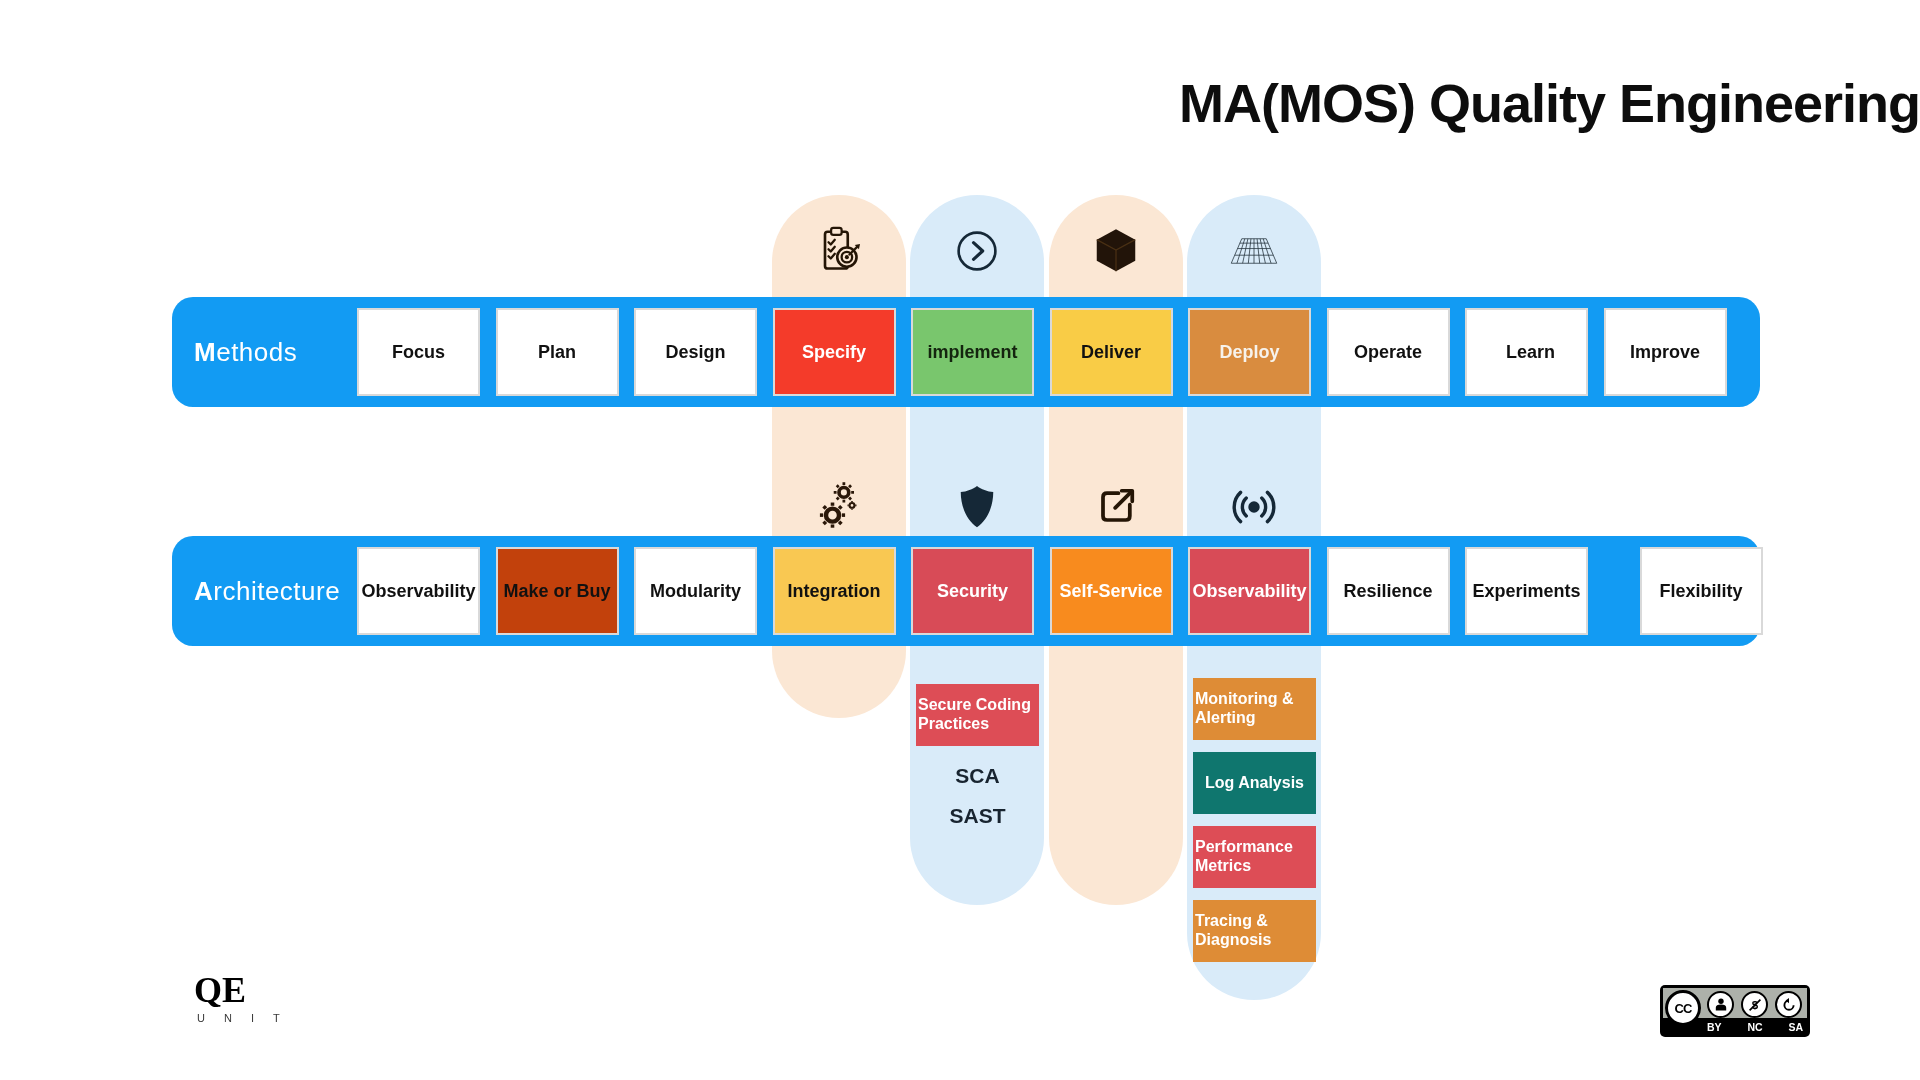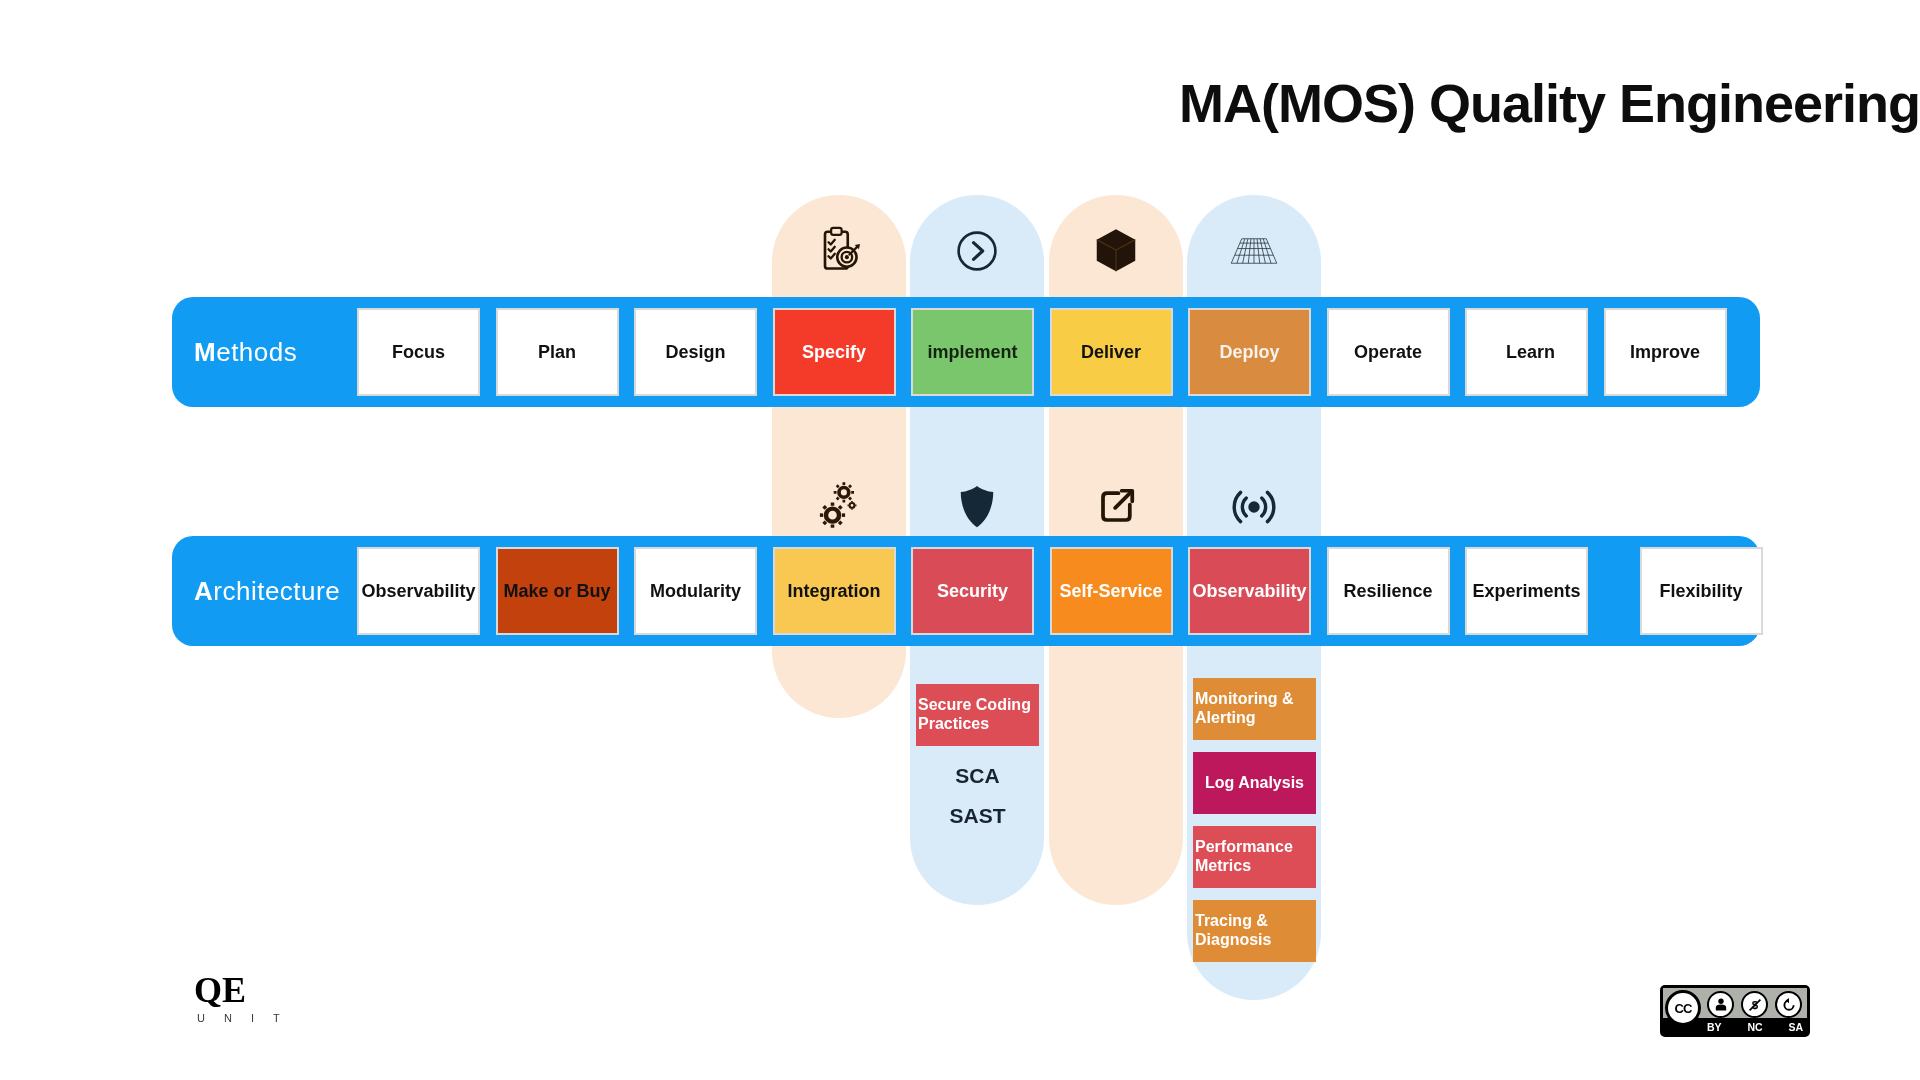--- a/index.html
+++ b/index.html
@@ -213,21 +213,21 @@
       <div class="cell" style="background-color: rgb(255, 255, 255); color: rgb(17, 17, 17);">Experiments</div>
       <div class="cell" style="background-color: rgb(255, 255, 255); color: rgb(17, 17, 17); margin-left: 36px;">Flexibility</div>
     </div>
   </div>
 
   <div class="subbox col-security" style="top: 684px; height: 62px; background-color: rgb(221, 77, 86); color: rgb(255, 255, 255);">Secure Coding Practices</div>
   <div class="plainitem col-security" style="top:764px;">SCA</div>
   <div class="plainitem col-security" style="top:804px;">SAST</div>
 
   <div class="subbox col-observability" style="top: 678px; height: 62px; background-color: rgb(222, 140, 54); color: rgb(255, 255, 255);">Monitoring &amp; Alerting</div>
-  <div class="subbox col-observability" style="top: 752px; height: 62px; background-color: #be185d; color: rgb(255, 255, 255);">Log Analysis</div>
+  <div class="subbox col-observability" style="top: 752px; height: 62px; background-color: #0f766e; color: rgb(255, 255, 255);">Log Analysis</div>
   <div class="subbox col-observability" style="top: 826px; height: 62px; background-color: rgb(221, 77, 86); color: rgb(255, 255, 255);">Performance Metrics</div>
   <div class="subbox col-observability" style="top: 900px; height: 62px; background-color: rgb(222, 140, 54); color: rgb(255, 255, 255);">Tracing &amp; Diagnosis</div>
 
   <div class="logo">
     <div class="logo-main">QE</div>
     <div class="logo-sub">U N I T</div>
   </div>
 
   <div class="cc">
     <div class="cc-top"></div>

